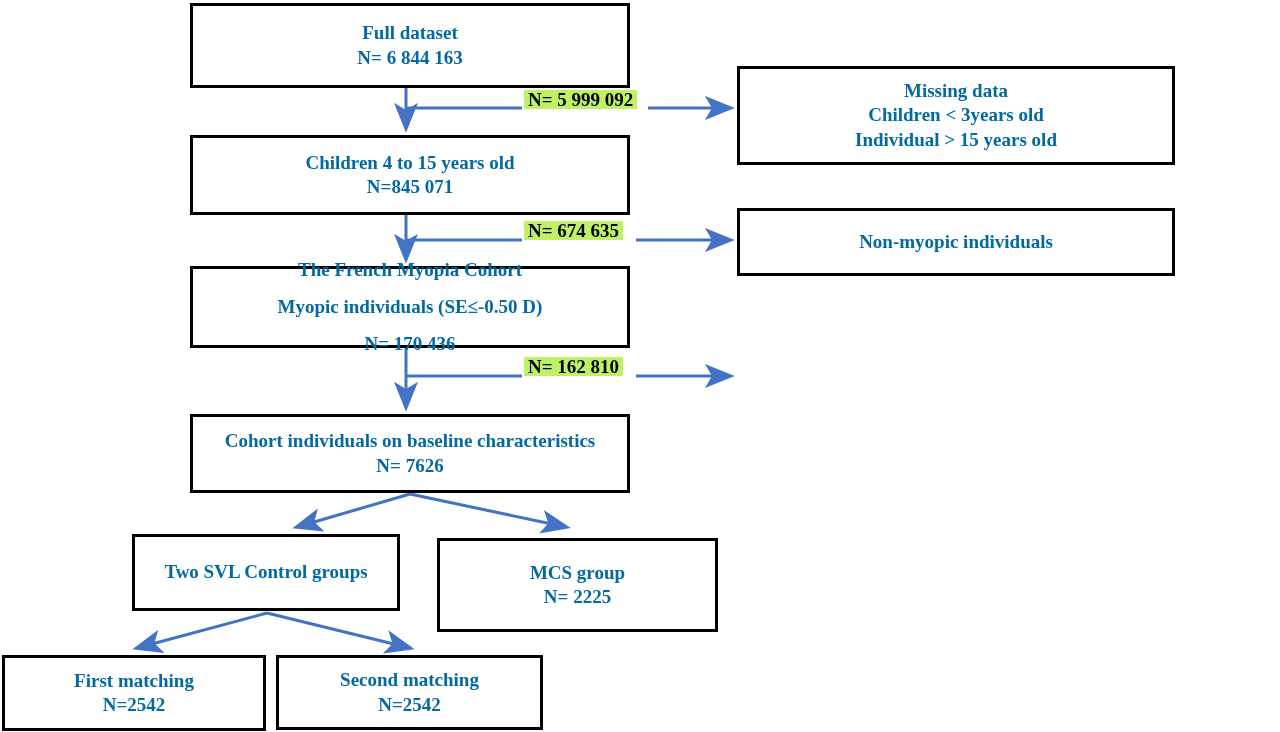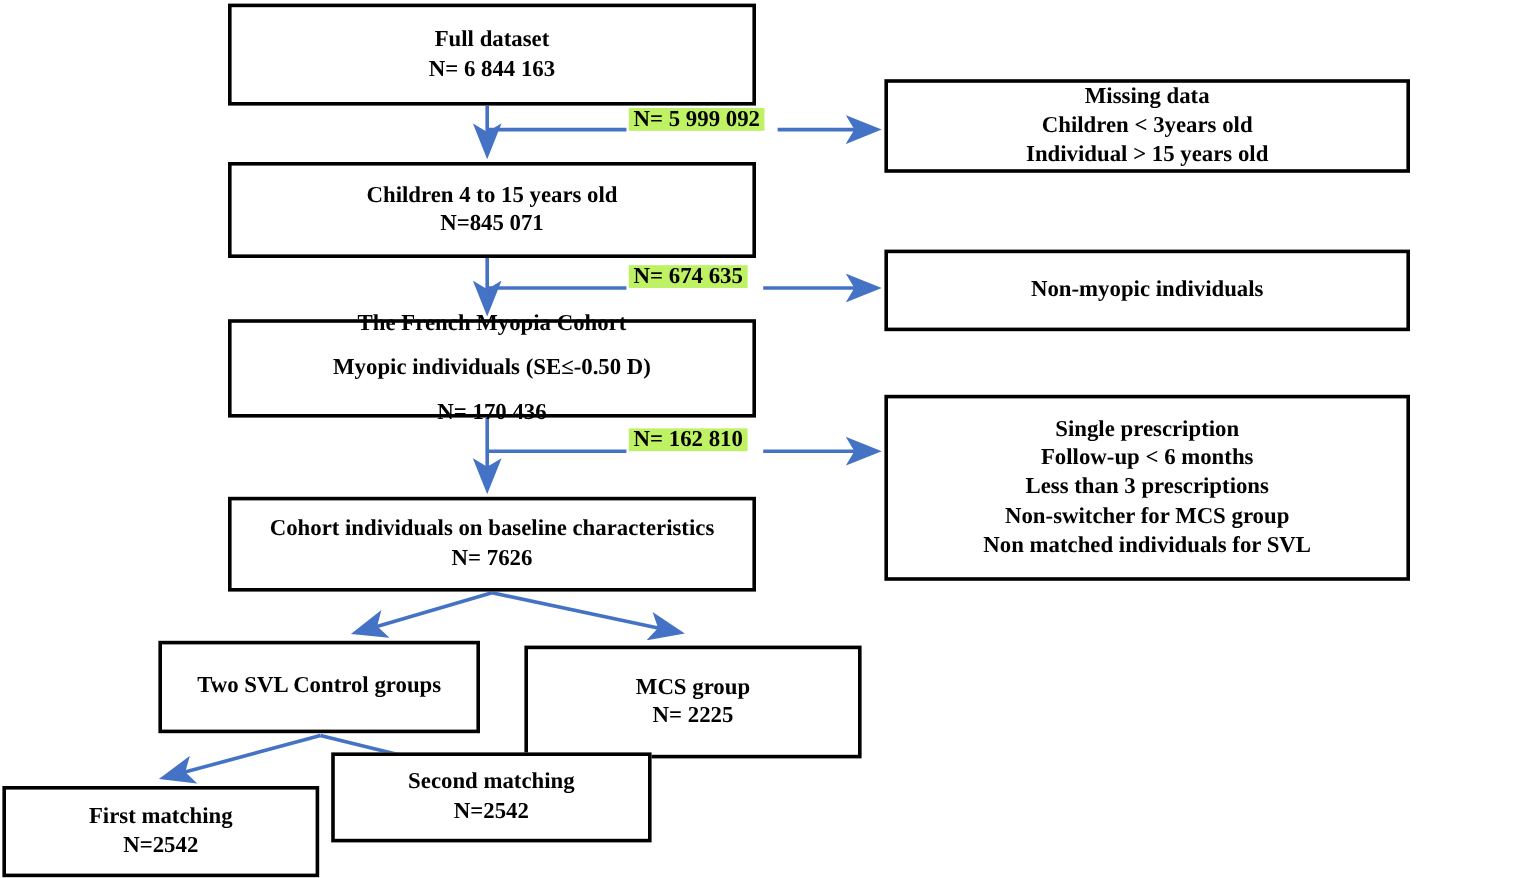--- a/index.html
+++ b/index.html
@@ -29,21 +29,21 @@
     position: absolute;
     box-sizing: border-box;
     border: 3px solid #000000;
     background: #ffffff;
     display: flex;
     flex-direction: column;
     align-items: center;
     justify-content: center;
     text-align: right;
     font-weight: bold;
-    color: #000000;
+    color: #0369a1;
     line-height: 1.28;
     font-size: 19px;
   }
   .node .line {
     display: block;
     white-space: nowrap;
   }
   .edge-label {
     position: absolute;
     font-weight: bold;
@@ -103,60 +103,53 @@
     </g>
     <g>
       <line x1="267" y1="613" x2="410" y2="648" stroke="#4472C4" stroke-width="3" marker-end="url(#ah)"></line>
     </g>
   </svg>
 
   <div class="node" style="left: 190px; top: 3px; width: 440px; height: 85px; border-color: rgb(0, 0, 0);">
       <span class="line">Full dataset</span>
       <span class="line">N= 6 844 163</span>
     </div>
-  <div class="node" style="left: 737px; top: 66px; width: 438px; height: 78px; border-color: rgb(0, 0, 0);">
+  <div class="node" style="left: 737px; top: 66px; width: 438px; height: 99px; border-color: rgb(0, 0, 0);">
       <span class="line">Missing data</span>
       <span class="line">Children &lt; 3years old</span>
       <span class="line">Individual &gt; 15 years old</span>
     </div>
   <div class="node" style="left: 190px; top: 135px; width: 440px; height: 80px; border-color: rgb(0, 0, 0);">
       <span class="line">Children 4 to 15 years old</span>
       <span class="line">N=845 071</span>
     </div>
   <div class="node" style="left: 737px; top: 208px; width: 438px; height: 68px; border-color: rgb(0, 0, 0);">
       <span class="line">Non-myopic individuals</span>
     </div>
   <div class="node" style="left: 190px; top: 266px; width: 440px; height: 82px; border-color: rgb(0, 0, 0); gap: 13px;">
       <span class="line">The French Myopia Cohort</span>
       <span class="line">Myopic individuals (SE≤-0.50 D)</span>
       <span class="line">N= 170 436</span>
     </div>
-  <div class="node" style="left: 737px; top: 329px; width: 438px; height: 155px; border-color: rgb(0, 0, 0);">
-      <span class="line">Single prescription</span>
-      <span class="line">Follow-up &lt; 6 months</span>
-      <span class="line">Less than 3 prescriptions</span>
-      <span class="line">Non-switcher for MCS group</span>
-      <span class="line">Non matched individuals for SVL</span>
-    </div>
   <div class="node" style="left: 190px; top: 414px; width: 440px; height: 79px; border-color: rgb(0, 0, 0);">
       <span class="line">Cohort individuals on baseline characteristics</span>
       <span class="line">N= 7626</span>
     </div>
   <div class="node" style="left: 132px; top: 534px; width: 268px; height: 77px; border-color: rgb(0, 0, 0);">
       <span class="line">Two SVL Control groups</span>
     </div>
   <div class="node" style="left: 437px; top: 538px; width: 281px; height: 94px; border-color: rgb(0, 0, 0);">
       <span class="line">MCS group</span>
       <span class="line">N= 2225</span>
     </div>
   <div class="node" style="left: 2px; top: 655px; width: 264px; height: 76px; border-color: rgb(0, 0, 0);">
       <span class="line">First matching</span>
       <span class="line">N=2542</span>
     </div>
-  <div class="node" style="left: 276px; top: 627px; width: 267px; height: 75px; border-color: rgb(0, 0, 0);">
+  <div class="node" style="left: 276px; top: 655px; width: 267px; height: 75px; border-color: rgb(0, 0, 0);">
       <span class="line">Second matching</span>
       <span class="line">N=2542</span>
     </div>
 
   <div class="edge-label" style="left: 524px; top: 90px;">N= 5 999 092</div>
   <div class="edge-label" style="left: 524px; top: 221px;">N= 674 635</div>
   <div class="edge-label" style="left: 524px; top: 357px;">N= 162 810</div>
 
 </div>
 

